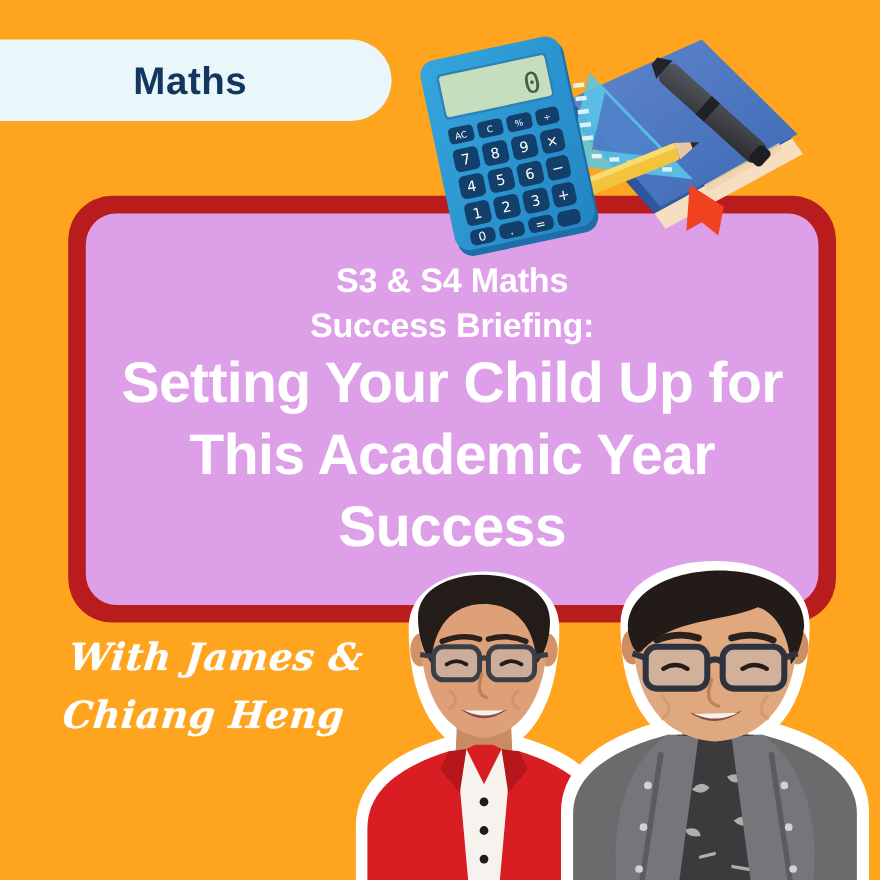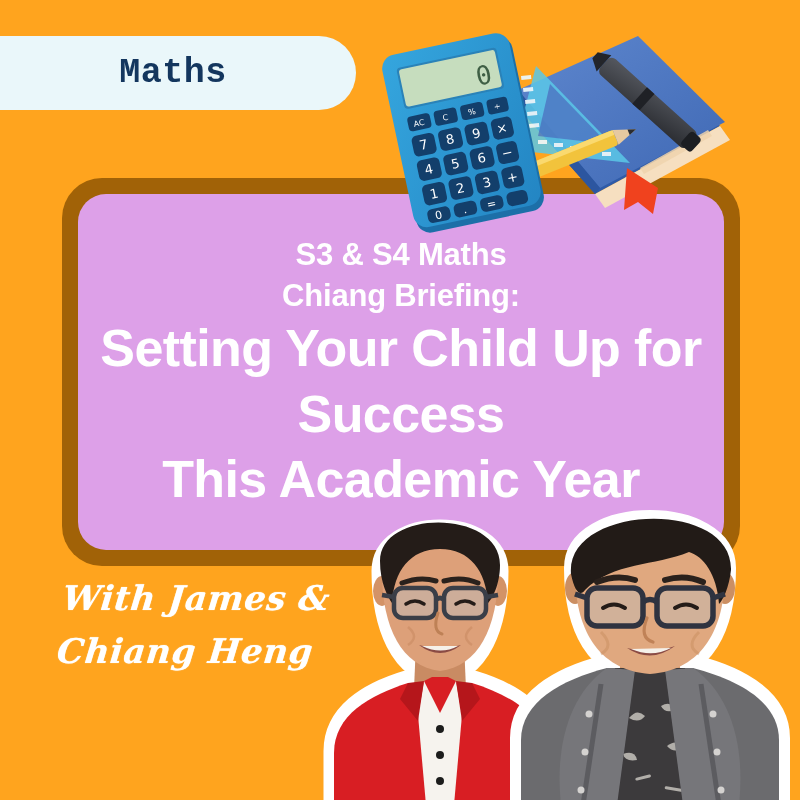--- a/index.html
+++ b/index.html
@@ -12,27 +12,27 @@
 
   
   .badge{
     position:absolute;left:-40px;top:36px;width:396px;height:74px;
     background:#EAF7FA;border-radius:0 42px 42px 0;
     display:flex;align-items:center;justify-content:center;
     z-index:6;
   }
   .badge-label{
     font-size:35px;font-weight:bold;color:#13365E;letter-spacing:.5px;
-    padding-left:30px;line-height:1;font-family:Liberation Mono, monospace;
+    padding-left:30px;line-height:1;
   }
 
   
   .card-outer{
     position:absolute;left:62px;top:178px;width:678px;height:388px;
-    background:#a16207;border-radius:40px;z-index:4;
+    background:#b91c1c;border-radius:40px;z-index:4;padding-left:20px;
   }
   .card-inner{
     position:absolute;left:16px;top:16px;right:16px;bottom:16px;
     background:#DDA0E8;border-radius:28px;
     display:flex;flex-direction:column;align-items:center;justify-content:center;
   }
   .title-block{width:100%;text-align:center;padding:4px 18px 0;box-sizing:border-box;}
   .t-sm{
     color:#FFFFFF;font-size:31px;font-weight:bold;line-height:1.30;
     letter-spacing:-.2px;
@@ -187,24 +187,24 @@
             <text x="85" y="194" font-size="11">=</text>
         </g>
       </g>
     </svg>
   </div>
 
   <div class="card-outer">
     <div class="card-inner">
       <div class="title-block">
         <div class="t-sm">S3 &amp; S4 Maths</div>
-        <div class="t-sm">Chiang Briefing:</div>
+        <div class="t-sm">Success Briefing:</div>
         <div class="t-lg">Setting Your Child Up for</div>
+        <div class="t-lg">This Academic Year</div>
         <div class="t-lg">Success</div>
-        <div class="t-lg">This Academic Year</div>
       </div>
     </div>
   </div>
 
   <div class="presenters">
     <div>With James &amp;</div>
     <div>Chiang Heng</div>
   </div>
 
   <div class="portraits">

